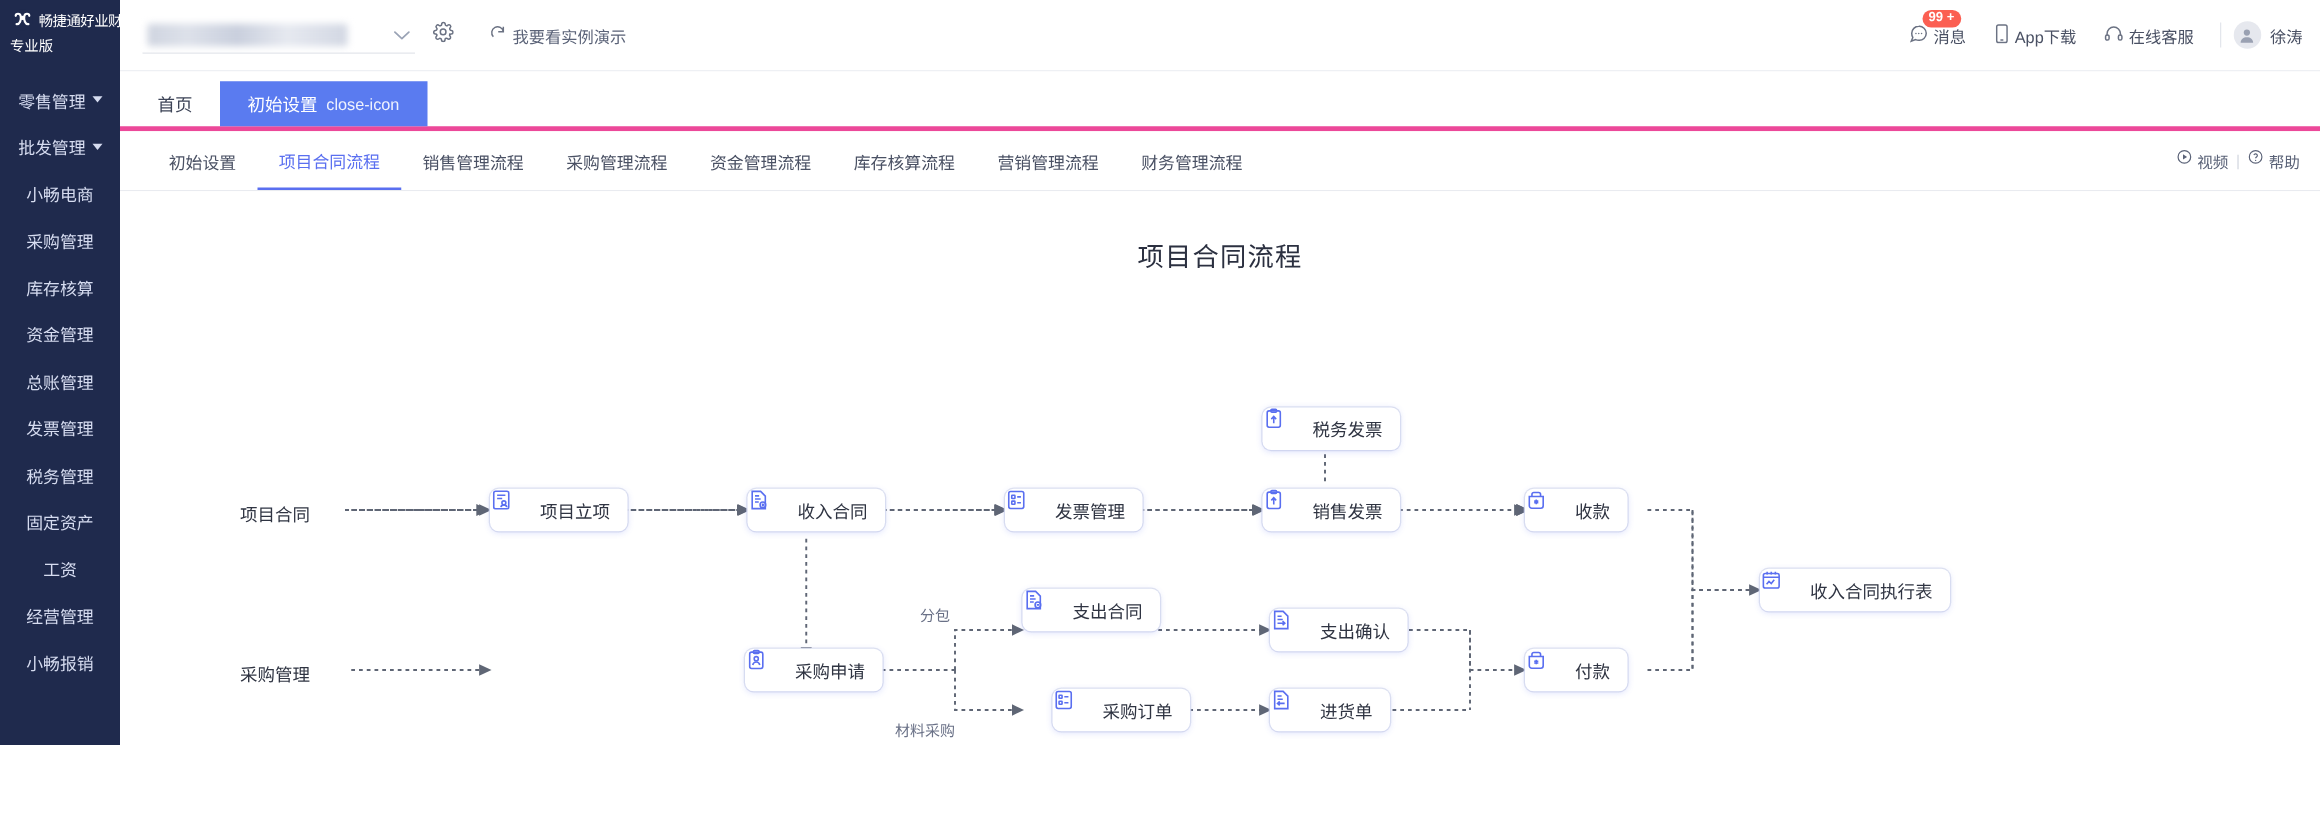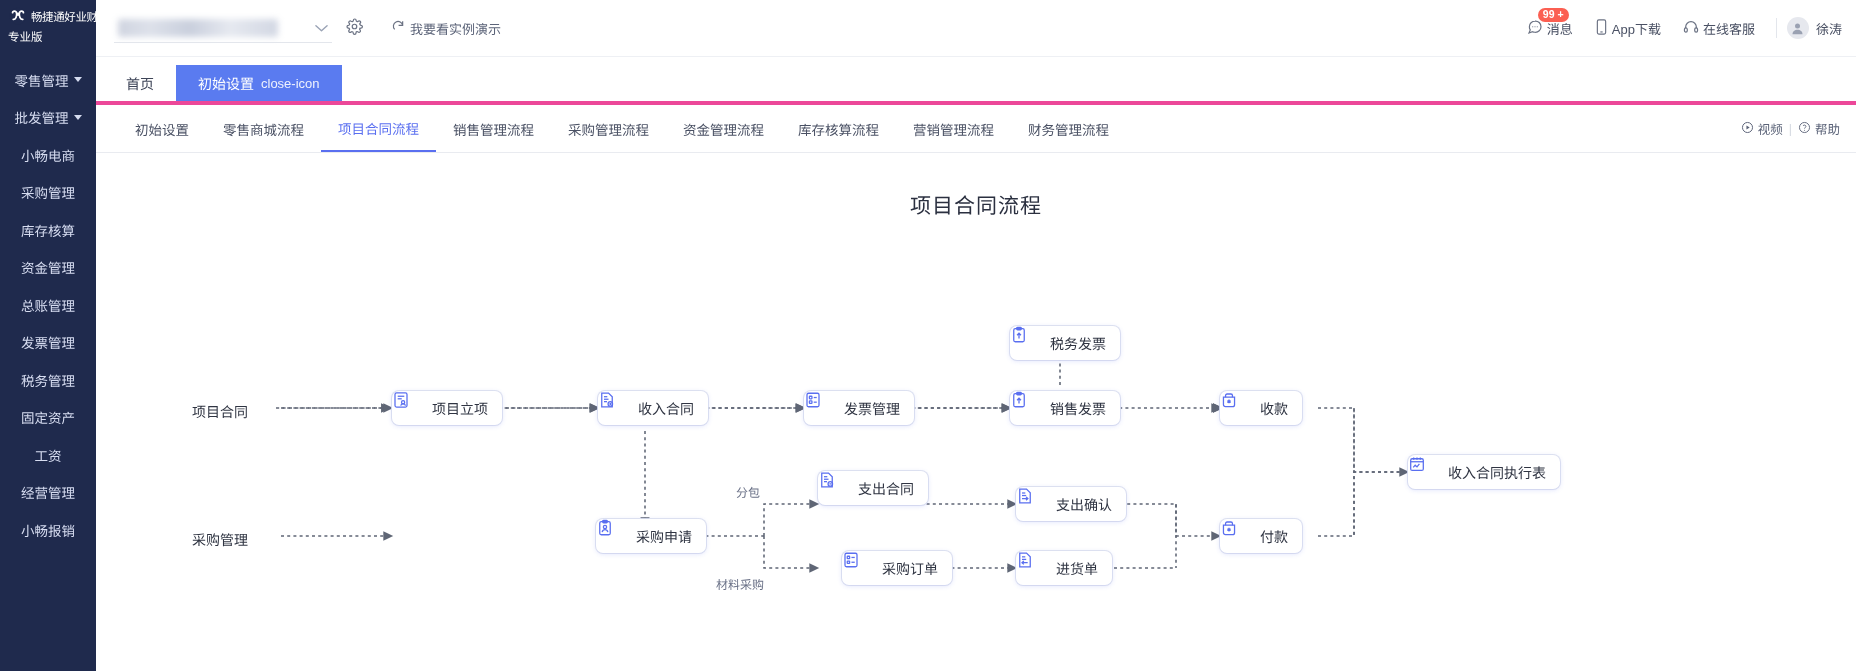--- a/index.html
+++ b/index.html
@@ -8,21 +8,21 @@
     width: 1856px; height: 671px;
     overflow: hidden;
     font-family: "Liberation Sans", "DejaVu Sans", sans-serif;
     background: #ffffff;
     color: #333;
   }
   .app { position: relative; width: 1856px; height: 671px; display: flex; }
 
   
   .sidebar {
-    width: 96px; height: 671px;
+    width: 96px; height: 596px;
     background: #1f2a4d;
     flex: 0 0 96px;
     position: relative;
     overflow: hidden;
   }
   .brand {
     height: 57px;
     padding: 6px 6px 0 8px;
     color: #fff;
     position: relative;
@@ -138,21 +138,21 @@
     font-size: 13.5px; color: #4a5164;
     padding: 0 17px; height: 47px;
     display: flex; align-items: center; cursor: pointer;
     white-space: nowrap;
   }
   .mtab.active { color: #5a6ff0; border-bottom: 2px solid #5a6ff0; }
   .modtabs-right {
     margin-left: auto; display: flex; align-items: center;
     font-size: 12.5px; color: #5b6378; gap: 6px;
   }
-  .mr-item { display: flex; align-items: center; gap: 4px; cursor: pointer; }
+  .mr-item { display: flex; align-items: flex-start; gap: 4px; cursor: pointer; }
   .mr-sep { color: #d5d9e1; }
 
   
   .content {
     flex: 1; background: #fff; position: relative; overflow: hidden;
   }
   .flow-title {
     text-align: center;
     font-size: 21px; color: #2b3040;
     margin-top: 36px;
@@ -329,23 +329,20 @@
       </div>
       <div class="tab active">
         <span>初始设置</span>
         <span class="tab-close">close-icon</span>
       </div>
     </div>
 
     <div class="modtabs">
       <div class="mtab">
           <span>初始设置</span>
-        </div>
-      <div class="mtab">
-          <span>零售商城流程</span>
         </div>
       <div class="mtab active">
           <span>项目合同流程</span>
         </div>
       <div class="mtab">
           <span>销售管理流程</span>
         </div>
       <div class="mtab">
           <span>采购管理流程</span>
         </div>

